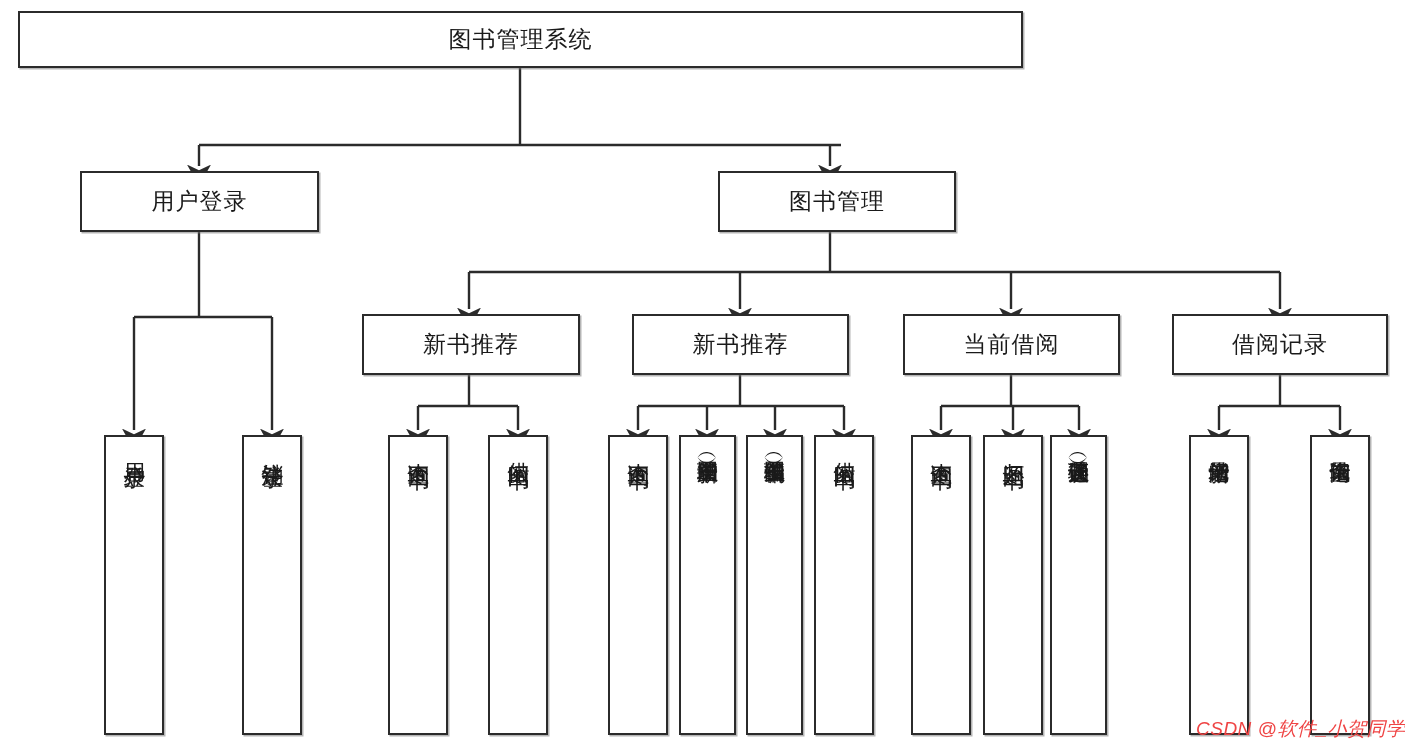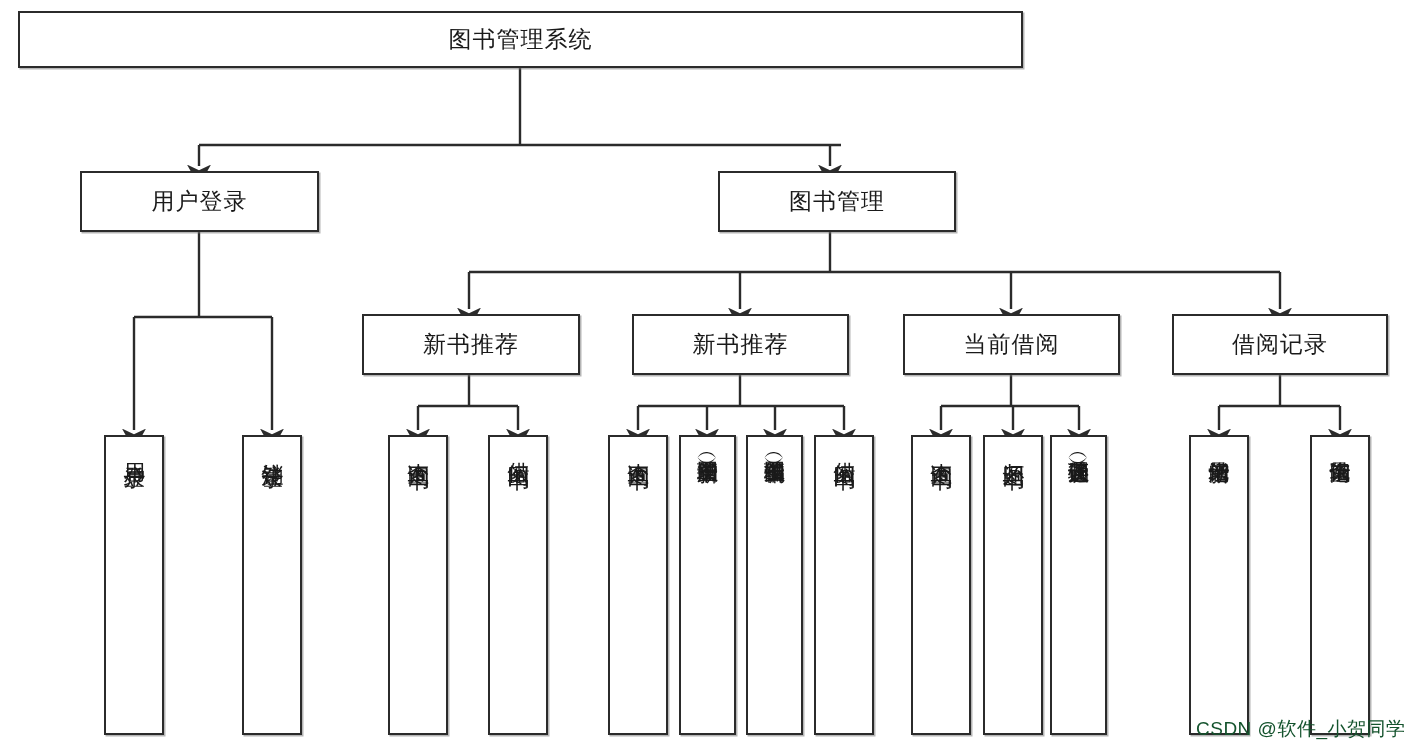--- a/index.html
+++ b/index.html
@@ -63,24 +63,25 @@
     letter-spacing: 2px;
     white-space: nowrap;
   }
   .node.vert.tight .label {
     font-size: 21px;
     letter-spacing: 0px;
   }
   .watermark {
     position: absolute;
     font-size: 19px;
-    color: #14532d;
+    color: #ef4444;
     letter-spacing: 0.5px;
     white-space: nowrap;
     user-select: none;
+    font-style: italic;
   }
 </style>
 </head>
 <body>
 
 <div id="canvas">
 
   <svg id="wires" viewBox="0 0 1405 747" xmlns="http://www.w3.org/2000/svg">
     <defs>
       <marker id="arrow" markerWidth="9" markerHeight="10" refX="0.6" refY="5" orient="auto" markerUnits="strokeWidth">

